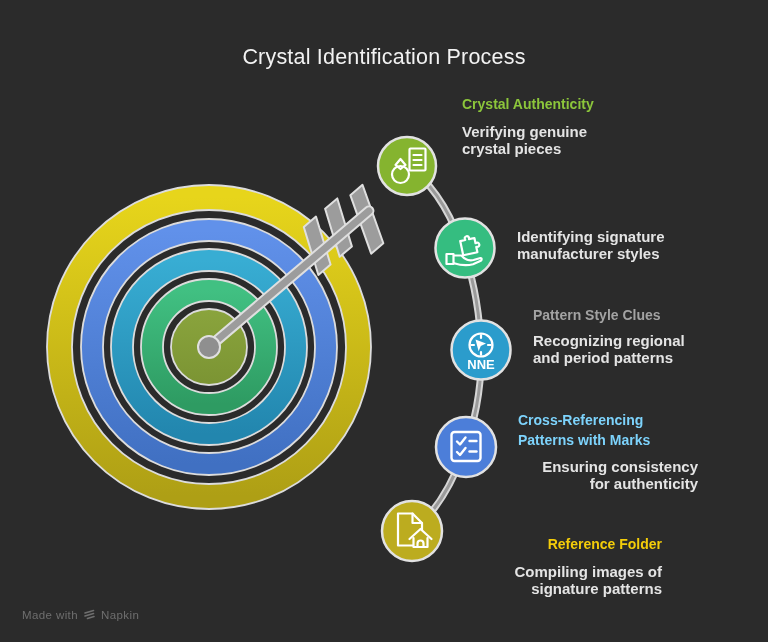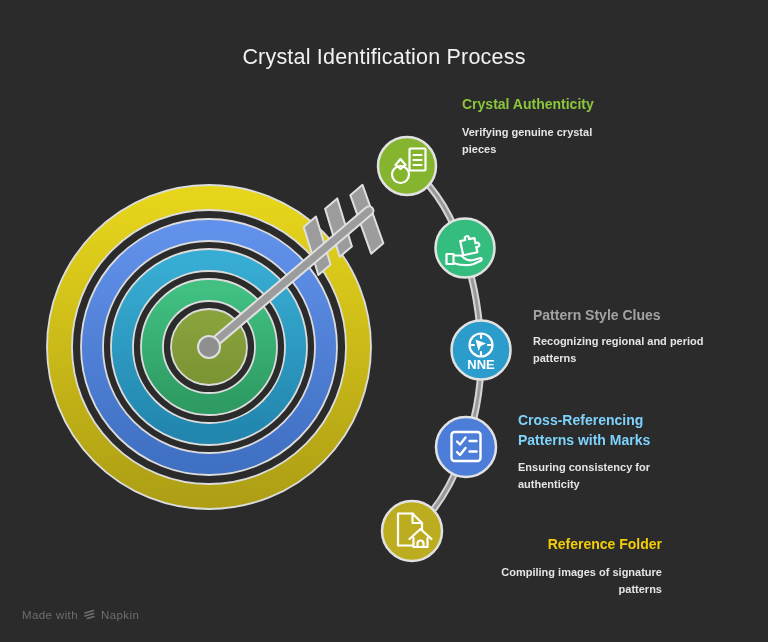--- a/index.html
+++ b/index.html
@@ -18,21 +18,21 @@
     font-size:21.5px;font-weight:normal;color:#F2F2F2;
     letter-spacing:.2px;z-index:2;
   }
   .step-heading{
     position:absolute;
     font-size:14px;font-weight:bold;line-height:19.5px;
     z-index:2;
   }
   .step-desc{
     position:absolute;
-    font-size:11px;font-weight:bold;line-height:16.5px;
+    font-size:15px;font-weight:bold;line-height:16.5px;
     color:#E4E4E4;z-index:2;
   }
   .watermark{
     position:absolute;left:22px;top:608px;
     display:flex;align-items:center;gap:5px;
     font-size:11.5px;color:#6E6E6E;letter-spacing:.4px;z-index:2;
   }
   .watermark svg{display:block;}
 </style>
 </head>
@@ -155,26 +155,27 @@
         <path d="M35.5,46 V42.5 A3,3 0 0 1 41.5,42.5 V46"></path>
       </g>
     </g>
   </svg>
 
   <div class="page-title">Crystal Identification Process</div>
 
   <div class="step-heading" style="left: 462px; top: 95px; width: 170px; color: rgb(140, 198, 59);">Crystal Authenticity</div>
   <div class="step-desc" style="left:462px;top:124px;width:158px;">Verifying genuine crystal pieces</div>
 
+  <div class="step-desc" style="left:517px;top:229px;width:160px;">Identifying signature manufacturer styles</div>
 
   <div class="step-heading" style="left: 533px; top: 306px; width: 180px; color: #a3a3a3;">Pattern Style Clues</div>
   <div class="step-desc" style="left:533px;top:333px;width:172px;">Recognizing regional and period patterns</div>
 
   <div class="step-heading" style="left: 518px; top: 411px; width: 180px; color: #7dd3fc;">Cross-Referencing Patterns with Marks</div>
-  <div class="step-desc" style="left:518px;top:459px;width:180px;">Ensuring consistency for authenticity</div>
+  <div class="step-desc" style="left:518px;top:459px;width:180px;text-align:right;">Ensuring consistency for authenticity</div>
 
   <div class="step-heading" style="left: 462px; top: 535px; width: 200px; color: rgb(244, 205, 9); text-align: right;">Reference Folder</div>
   <div class="step-desc" style="left:462px;top:564px;width:200px;text-align:right;">Compiling images of signature patterns</div>
 
   <div class="watermark">
     <span>Made with</span>
     <svg width="13" height="13" viewBox="0 0 13 13">
       <g stroke="#6E6E6E" stroke-width="1.6" stroke-linecap="round" fill="none">
         <path d="M2,5 L10.5,2.5"></path>
         <path d="M2,8 L10.5,5.5"></path>

